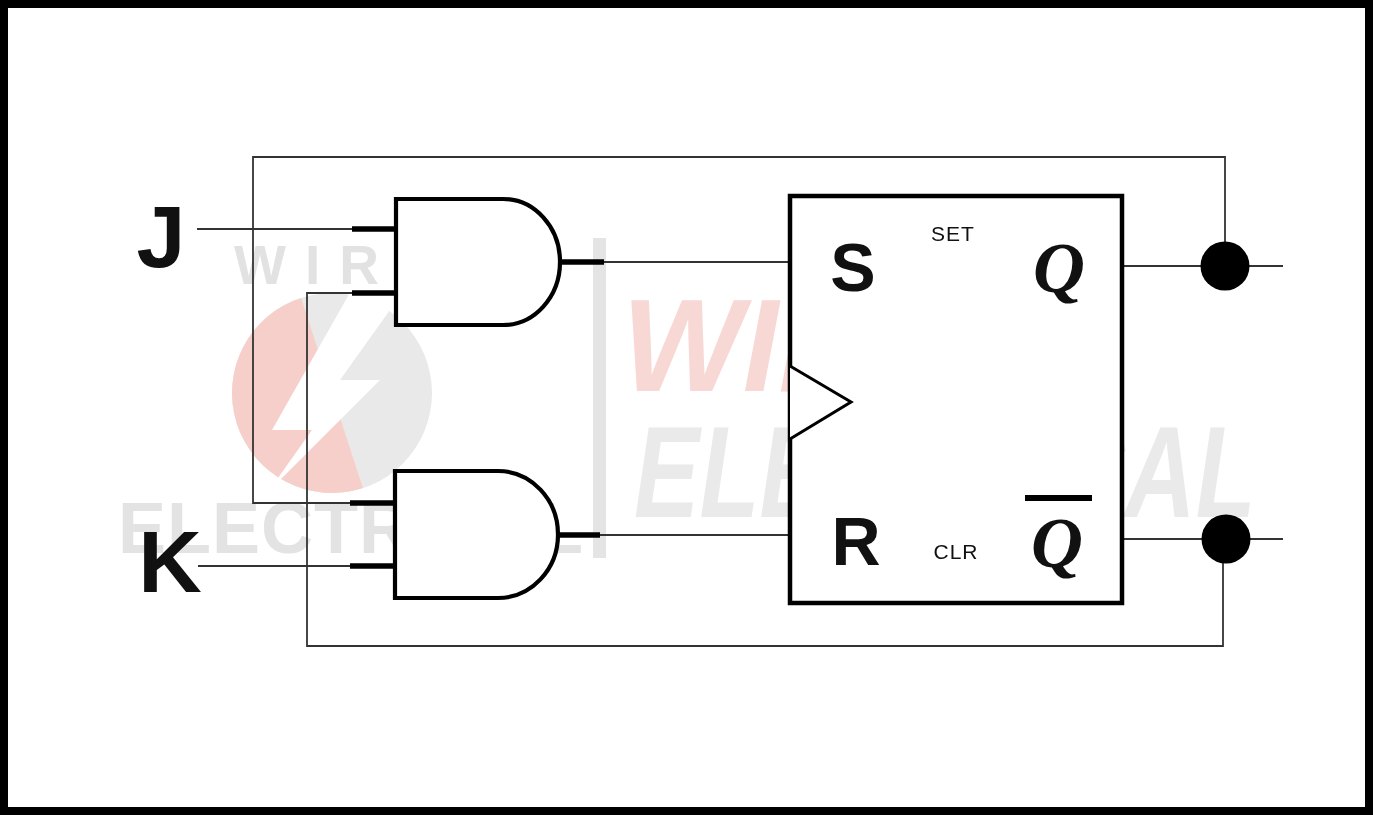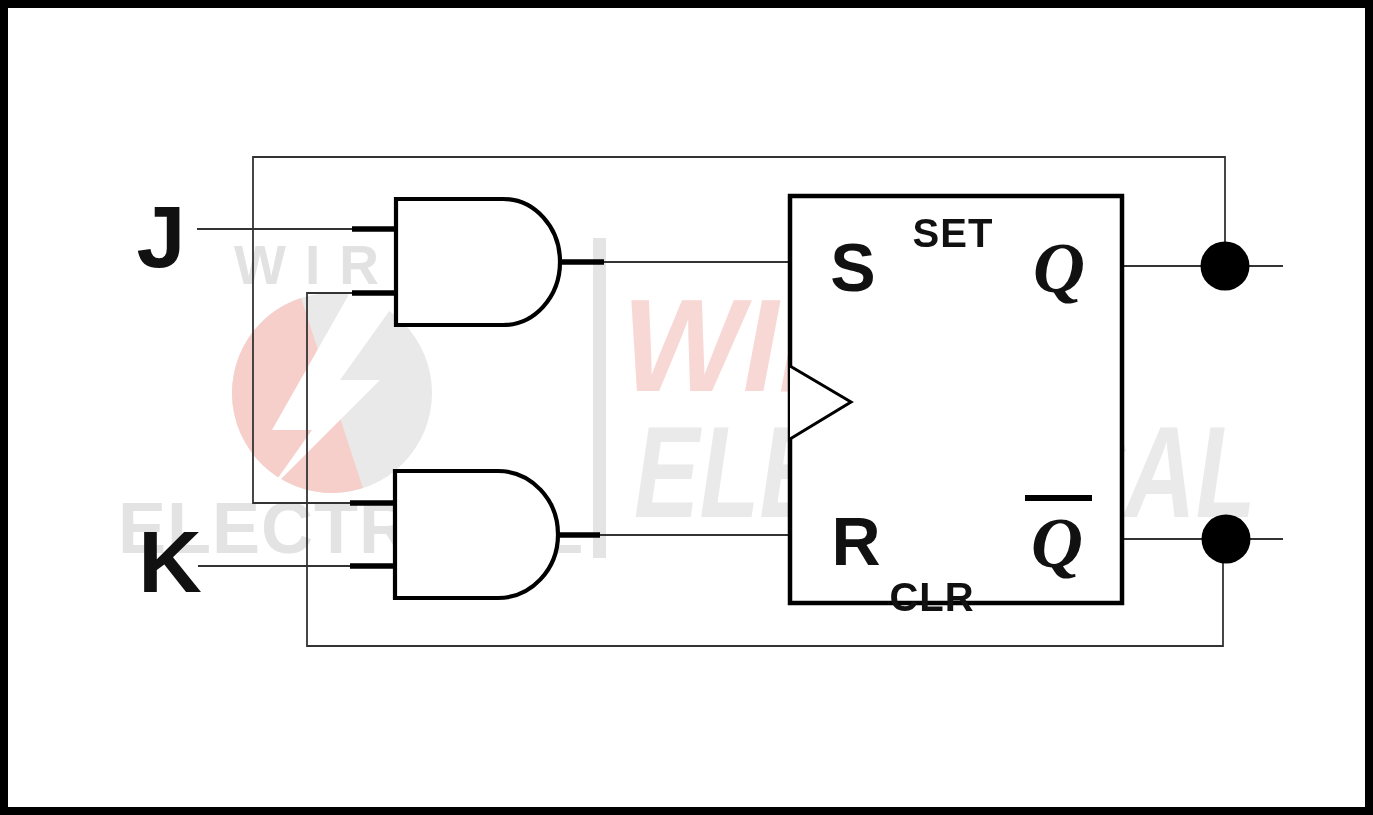--- a/index.html
+++ b/index.html
@@ -28,29 +28,29 @@
   .logo{position:absolute;left:228px;top:289px;}
   
   .circuit{position:absolute;inset:0;z-index:2;}
   
   .lbl{
     position:absolute;z-index:3;line-height:1;color:#111;white-space:nowrap;
     transform:translate(-50%,-50%);
   }
   .lbl-io{font-weight:700;font-size:88px;}
   .lbl-pin{font-weight:600;font-size:68px;}
-  .lbl-cap{font-weight:700;font-size:40px;letter-spacing:1px;}
+  .lbl-cap{font-weight:400;font-size:21px;letter-spacing:1px;}
   .lbl-q{font-family:"Liberation Serif",serif;font-style:italic;font-weight:600;font-size:72px;}
   .j-label{left:161px;top:237px;}
   .k-label{left:170px;top:562px;}
   .s-label{left:853px;top:267px;}
   .set-label{left:953px;top:233px;}
   .q-label{left:1059px;top:268px;}
   .r-label{left:856px;top:541px;}
-  .clr-label{left:932px;top:551px;margin-top:46px;}
+  .clr-label{left:956px;top:551px;}
   .qbar-label{left:1057px;top:543px;}
 </style>
 </head>
 <body>
 
 <div class="canvas">
 
   <div class="wm">
 
     <div class="wm-text wm-wire-left">WIRE</div>

